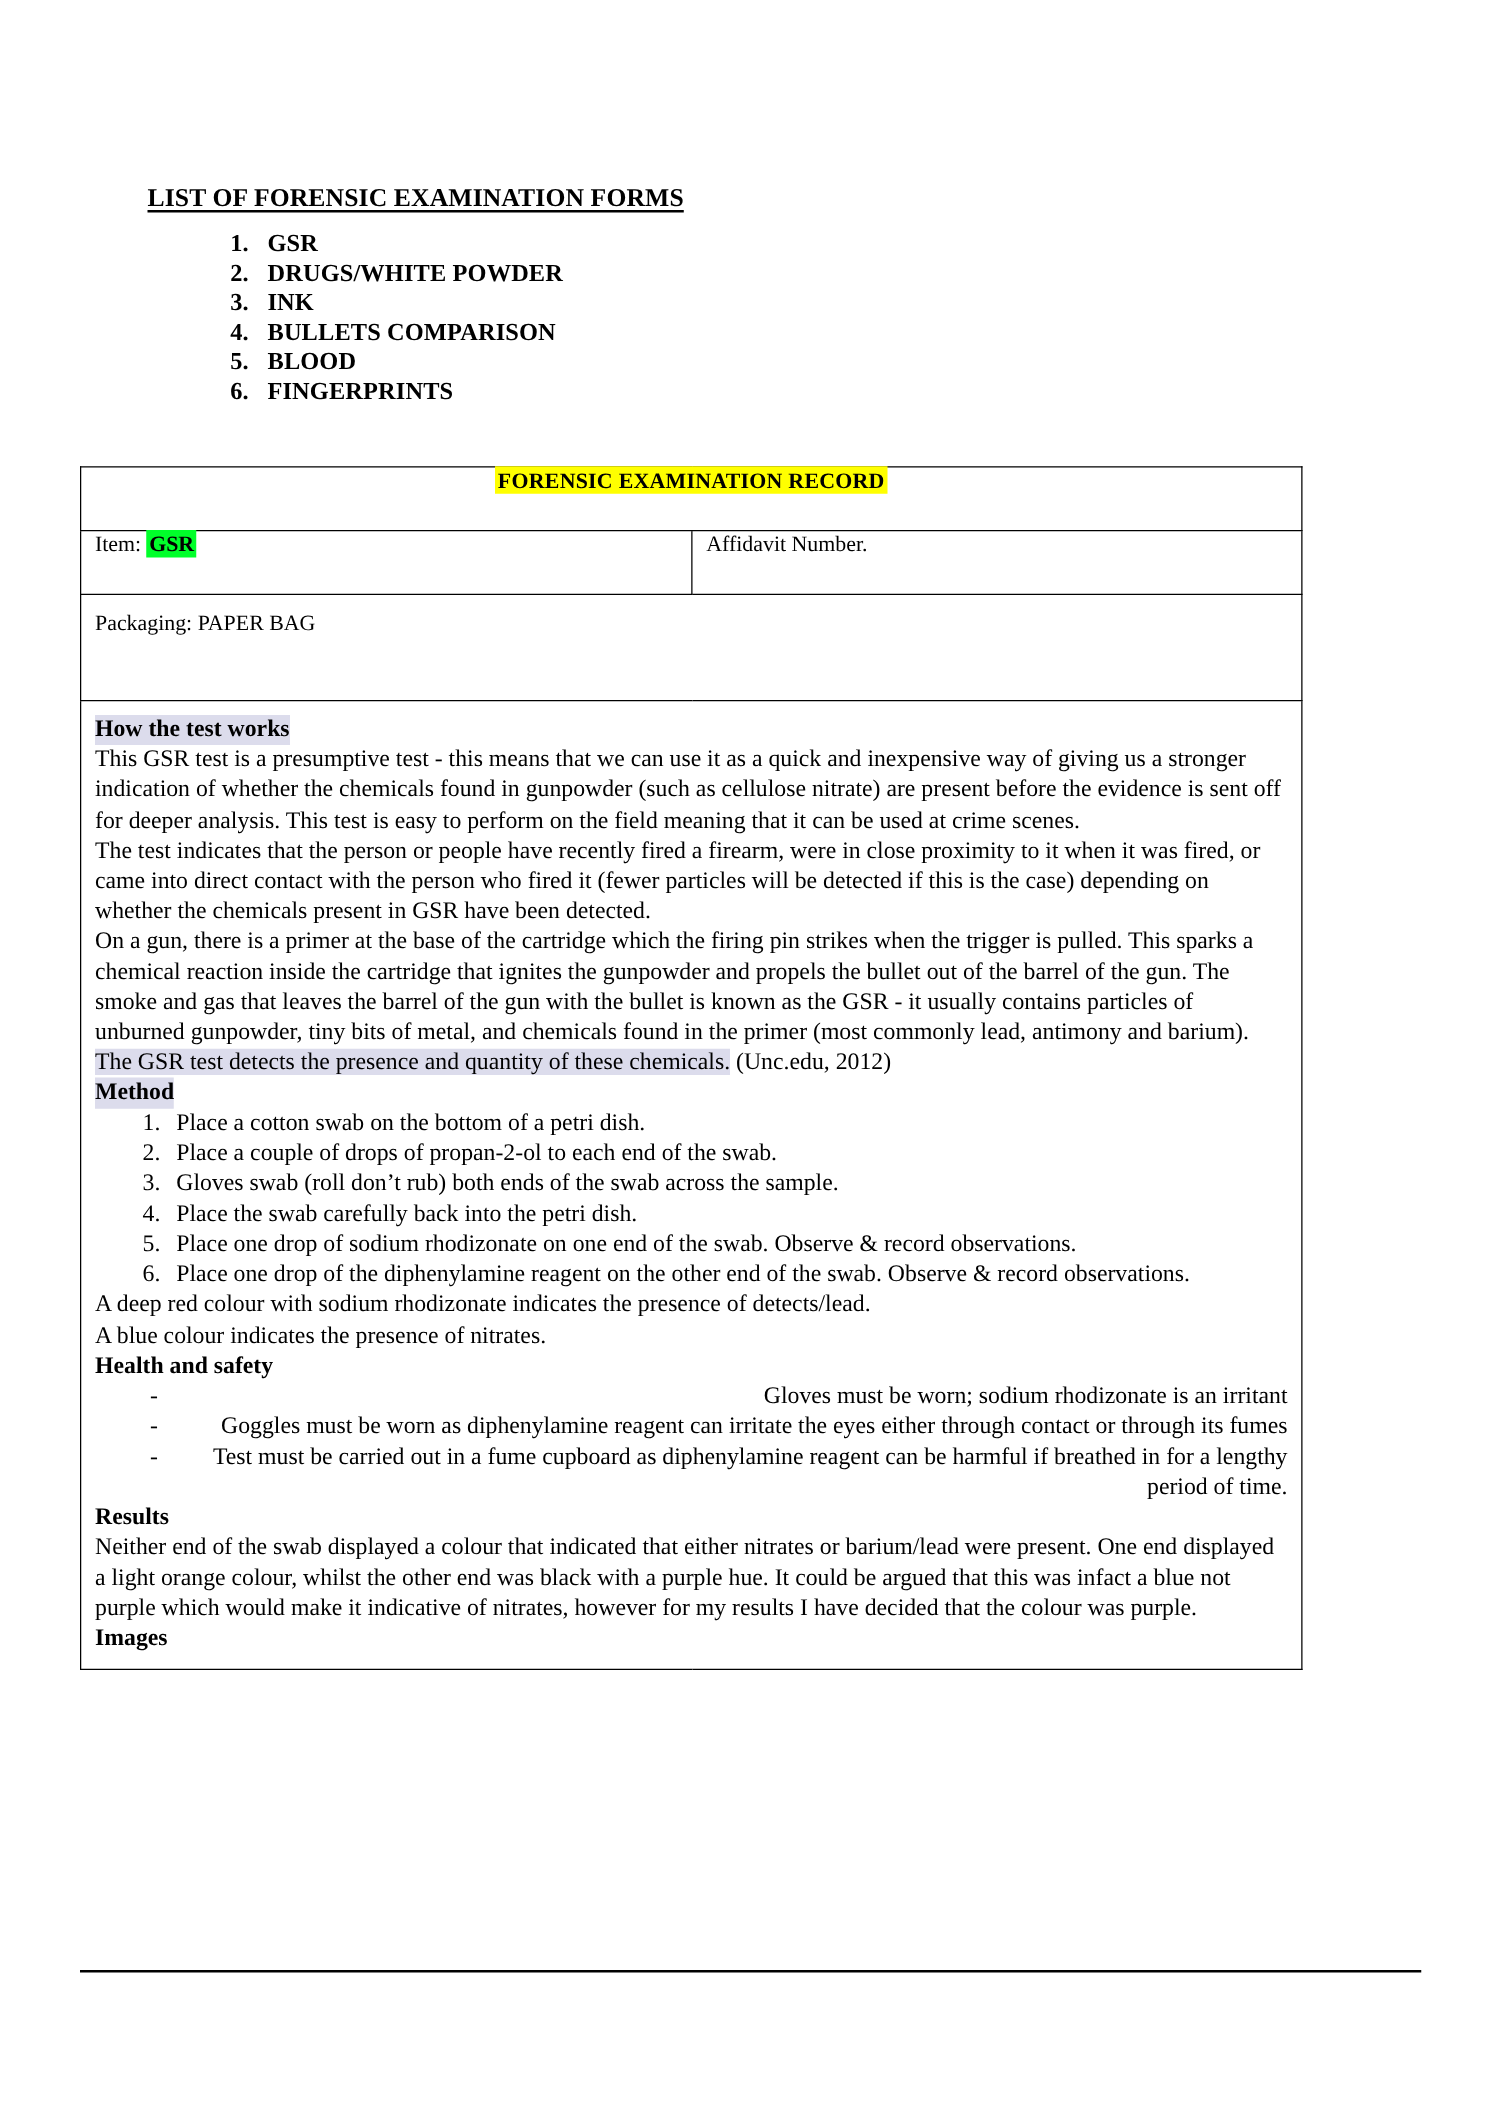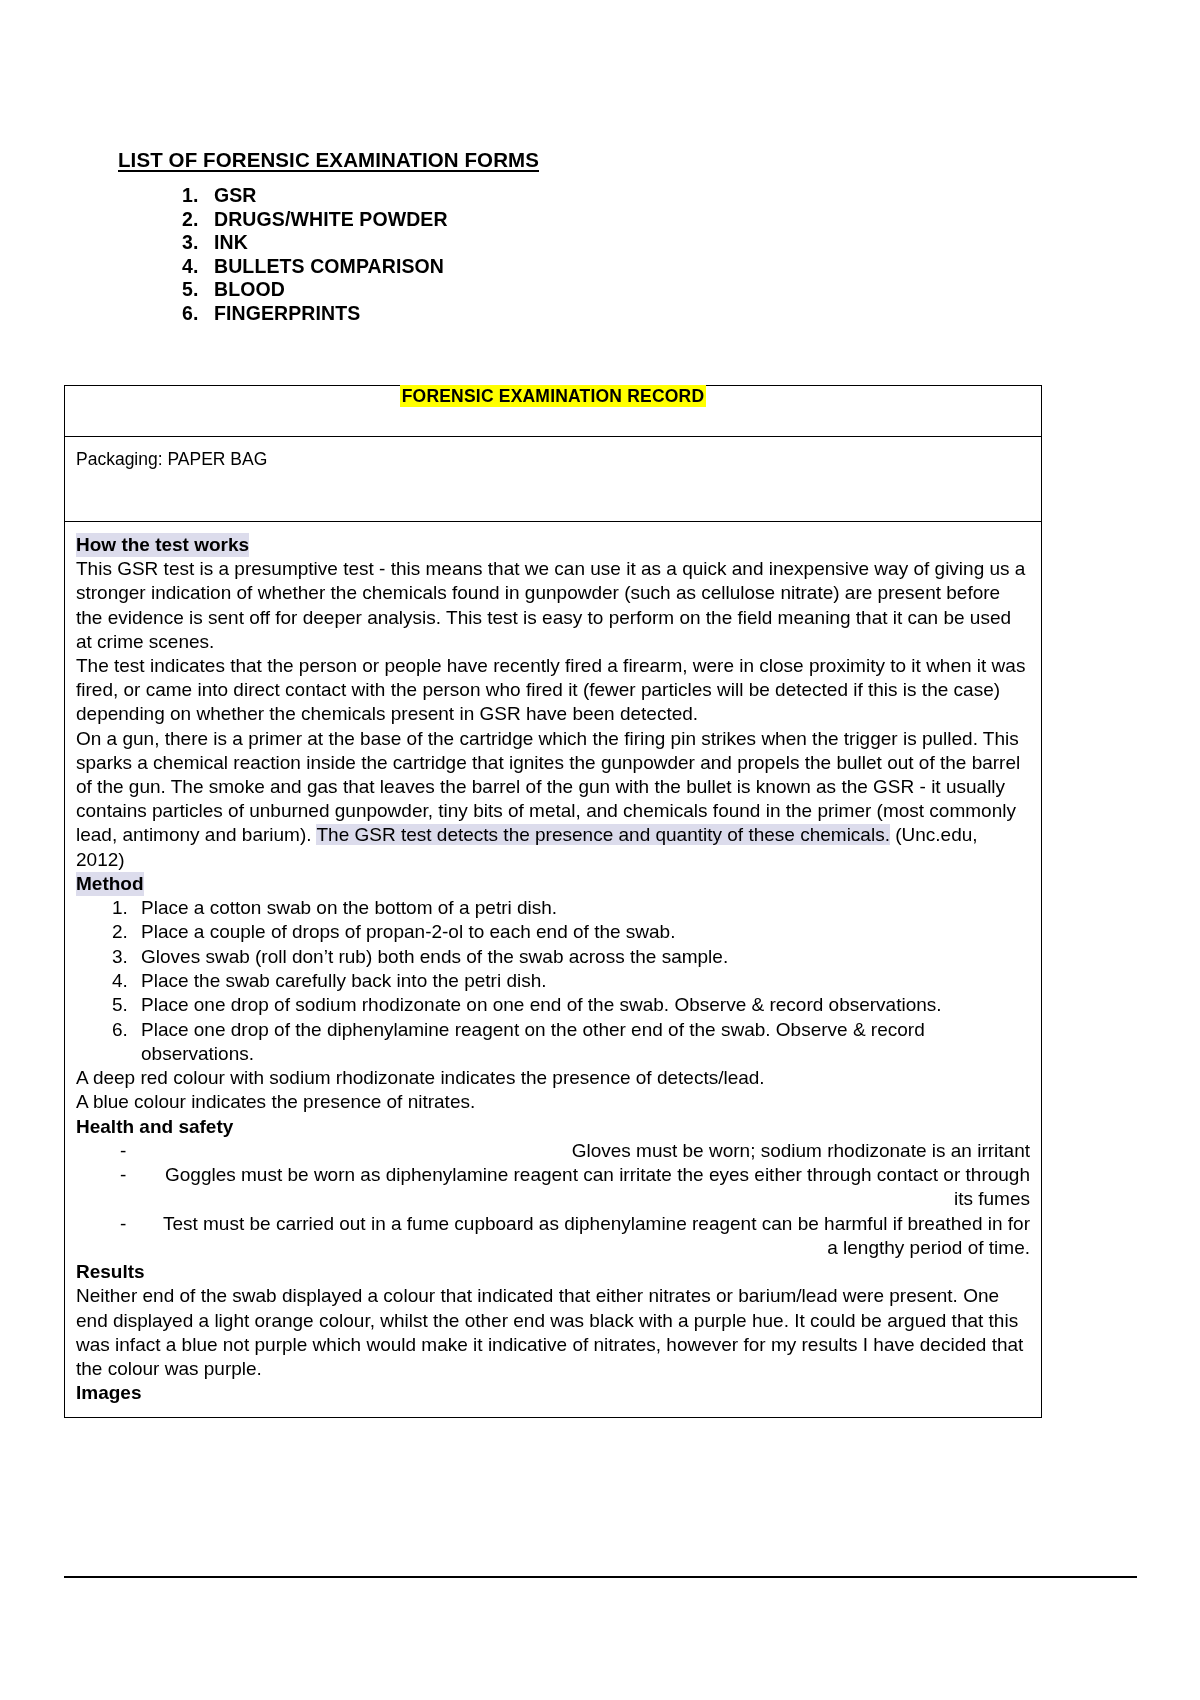--- a/index.html
+++ b/index.html
@@ -15,20 +15,21 @@
     position: relative;
     overflow: hidden;
   }
 
   .page {
     position: absolute;
     top: 0; left: 0;
     width: 1200px;
     height: 1464px;
     background: #fff;
+    font-family: Liberation Serif, serif;
   }
 
   
   .doc-title {
     position: absolute;
     left: 118px;
     top: 148px;
     font-size: 20.5px;
     font-weight: bold;
     letter-spacing: 0.1px;
@@ -54,21 +55,20 @@
   }
 
   
   .record-table {
     position: absolute;
     left: 64px;
     top: 373px;
     width: 977px;
     border-collapse: collapse;
     table-layout: fixed;
-    margin-top: 12px;
   }
   .record-table td {
     border: 1.4px solid #000;
     vertical-align: top;
     padding: 0;
   }
 
   .cell-header {
     height: 50px;
     text-align: center;
@@ -183,20 +183,29 @@
       <col style="width:489px">
       <col style="width:488px">
     </colgroup>
     <tbody>
       <tr>
         <td class="cell-header" colspan="2">
           <span class="hl-yellow">FORENSIC EXAMINATION RECORD</span>
         </td>
       </tr>
       <tr>
+        <td class="cell-item">
+          <span>Item:</span>
+          <span class="hl-green">GSR</span>
+        </td>
+        <td class="cell-affidavit">
+          <span>Affidavit Number.</span>
+        </td>
+      </tr>
+      <tr>
         <td class="cell-packaging" colspan="2">
           <span>Packaging: PAPER BAG</span>
         </td>
       </tr>
       <tr>
         <td class="cell-body" colspan="2">
 
           <p class="para">
             <span class="sec-head hl-lav">How the test works</span>
           </p>

